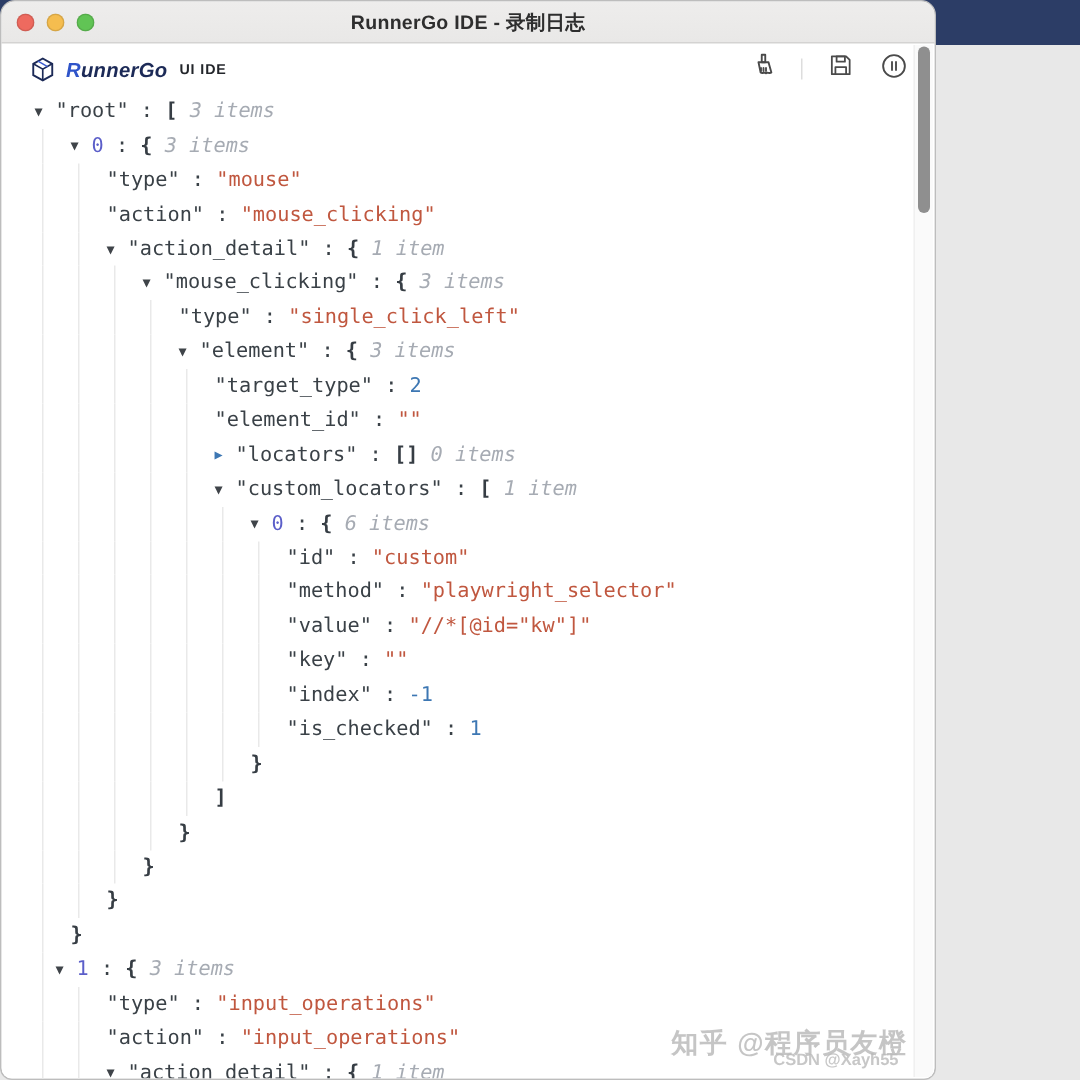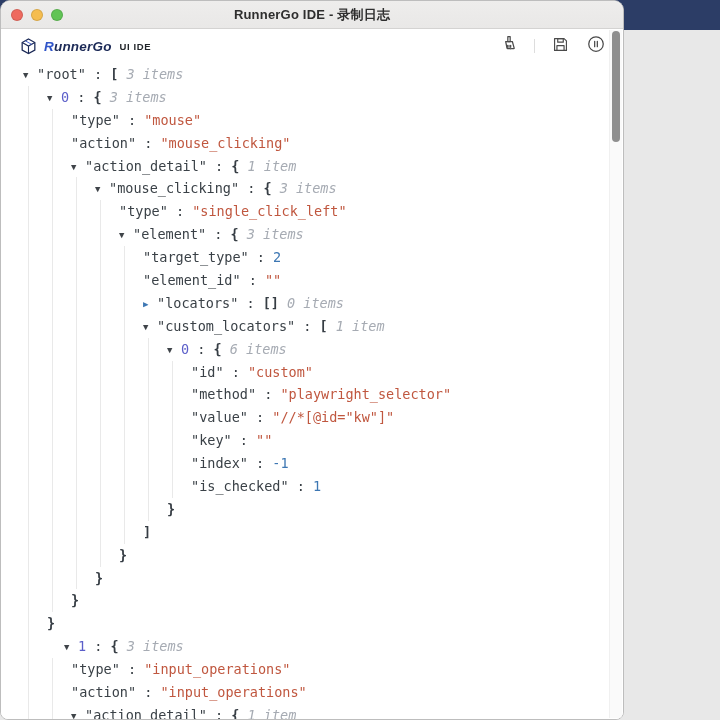--- a/index.html
+++ b/index.html
@@ -170,24 +170,28 @@
         <div class="trow" style="padding-left: 190px;"><i class="guide" style="left: 27px;"></i><i class="guide" style="left: 51px;"></i><i class="guide" style="left: 75px;"></i><i class="guide" style="left: 99px;"></i><i class="guide" style="left: 123px;"></i><i class="guide" style="left: 147px;"></i><i class="guide" style="left: 171px;"></i><span class="key">"value"</span><span class="colon"> : </span><span class="str">"//*[@id="kw"]"</span></div>
         <div class="trow" style="padding-left: 190px;"><i class="guide" style="left: 27px;"></i><i class="guide" style="left: 51px;"></i><i class="guide" style="left: 75px;"></i><i class="guide" style="left: 99px;"></i><i class="guide" style="left: 123px;"></i><i class="guide" style="left: 147px;"></i><i class="guide" style="left: 171px;"></i><span class="key">"key"</span><span class="colon"> : </span><span class="str">""</span></div>
         <div class="trow" style="padding-left: 190px;"><i class="guide" style="left: 27px;"></i><i class="guide" style="left: 51px;"></i><i class="guide" style="left: 75px;"></i><i class="guide" style="left: 99px;"></i><i class="guide" style="left: 123px;"></i><i class="guide" style="left: 147px;"></i><i class="guide" style="left: 171px;"></i><span class="key">"index"</span><span class="colon"> : </span><span class="num">-1</span></div>
         <div class="trow" style="padding-left: 190px;"><i class="guide" style="left: 27px;"></i><i class="guide" style="left: 51px;"></i><i class="guide" style="left: 75px;"></i><i class="guide" style="left: 99px;"></i><i class="guide" style="left: 123px;"></i><i class="guide" style="left: 147px;"></i><i class="guide" style="left: 171px;"></i><span class="key">"is_checked"</span><span class="colon"> : </span><span class="num">1</span></div>
         <div class="trow" style="padding-left: 166px;"><i class="guide" style="left: 27px;"></i><i class="guide" style="left: 51px;"></i><i class="guide" style="left: 75px;"></i><i class="guide" style="left: 99px;"></i><i class="guide" style="left: 123px;"></i><i class="guide" style="left: 147px;"></i><span class="bracket">}</span></div>
         <div class="trow" style="padding-left: 142px;"><i class="guide" style="left: 27px;"></i><i class="guide" style="left: 51px;"></i><i class="guide" style="left: 75px;"></i><i class="guide" style="left: 99px;"></i><i class="guide" style="left: 123px;"></i><span class="bracket">]</span></div>
         <div class="trow" style="padding-left: 118px;"><i class="guide" style="left: 27px;"></i><i class="guide" style="left: 51px;"></i><i class="guide" style="left: 75px;"></i><i class="guide" style="left: 99px;"></i><span class="bracket">}</span></div>
         <div class="trow" style="padding-left: 94px;"><i class="guide" style="left: 27px;"></i><i class="guide" style="left: 51px;"></i><i class="guide" style="left: 75px;"></i><span class="bracket">}</span></div>
         <div class="trow" style="padding-left: 70px;"><i class="guide" style="left: 27px;"></i><i class="guide" style="left: 51px;"></i><span class="bracket">}</span></div>
         <div class="trow" style="padding-left: 46px;"><i class="guide" style="left: 27px;"></i><span class="bracket">}</span></div>
-        <div class="trow" style="padding-left: 63px;"><i class="guide" style="left: 27px;"></i><span class="arrow">▼</span><span class="idx">1</span><span class="colon"> : </span><span class="bracket">{</span><span class="count"> 3 items</span></div>
+        <div class="trow" style="padding-left: 36px;"><i class="guide" style="left: 27px;"></i><span class="arrow">▼</span><span class="idx">1</span><span class="colon"> : </span><span class="bracket">{</span><span class="count"> 3 items</span></div>
         <div class="trow" style="padding-left: 70px;"><i class="guide" style="left: 27px;"></i><i class="guide" style="left: 51px;"></i><span class="key">"type"</span><span class="colon"> : </span><span class="str">"input_operations"</span></div>
         <div class="trow" style="padding-left: 70px;"><i class="guide" style="left: 27px;"></i><i class="guide" style="left: 51px;"></i><span class="key">"action"</span><span class="colon"> : </span><span class="str">"input_operations"</span></div>
         <div class="trow" style="padding-left: 70px;"><i class="guide" style="left: 27px;"></i><i class="guide" style="left: 51px;"></i><span class="arrow">▼</span><span class="key">"action_detail"</span><span class="colon"> : </span><span class="bracket">{</span><span class="count"> 1 item</span></div>
       </div>
   </div>
 
   <div class="scroll-track"></div>
   <div class="scroll-thumb"></div>
 
+  <div class="watermark">
+    <div class="wm1">知乎 @程序员友橙</div>
+    <div class="wm2">CSDN @Xayh55</div>
+  </div>
 
 </div>
 
 </body></html>

